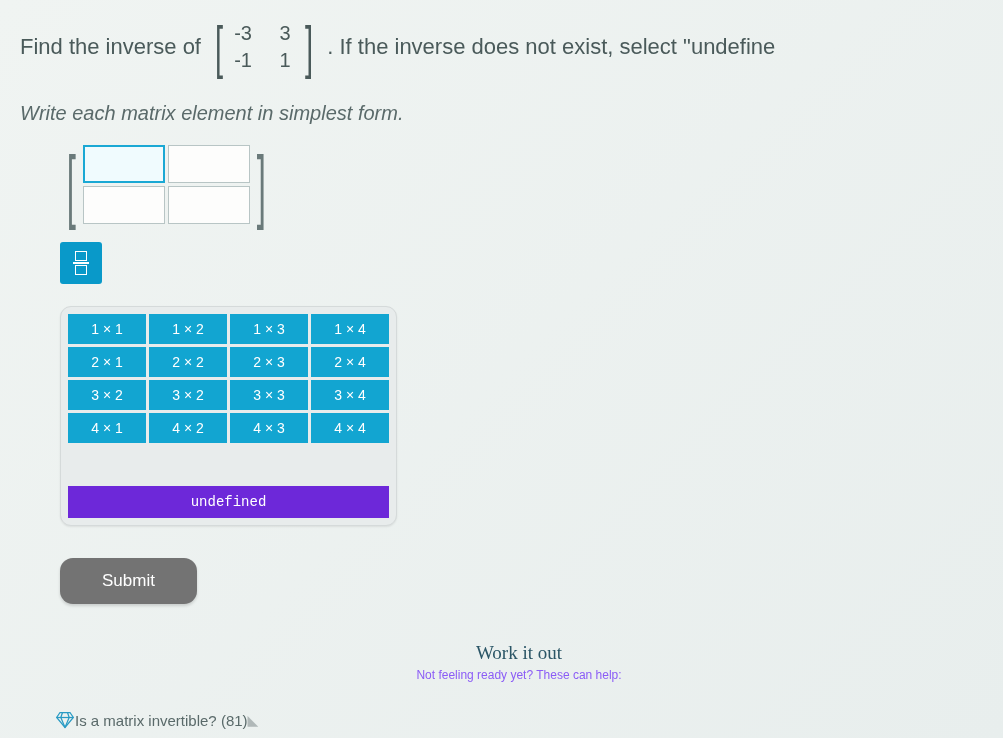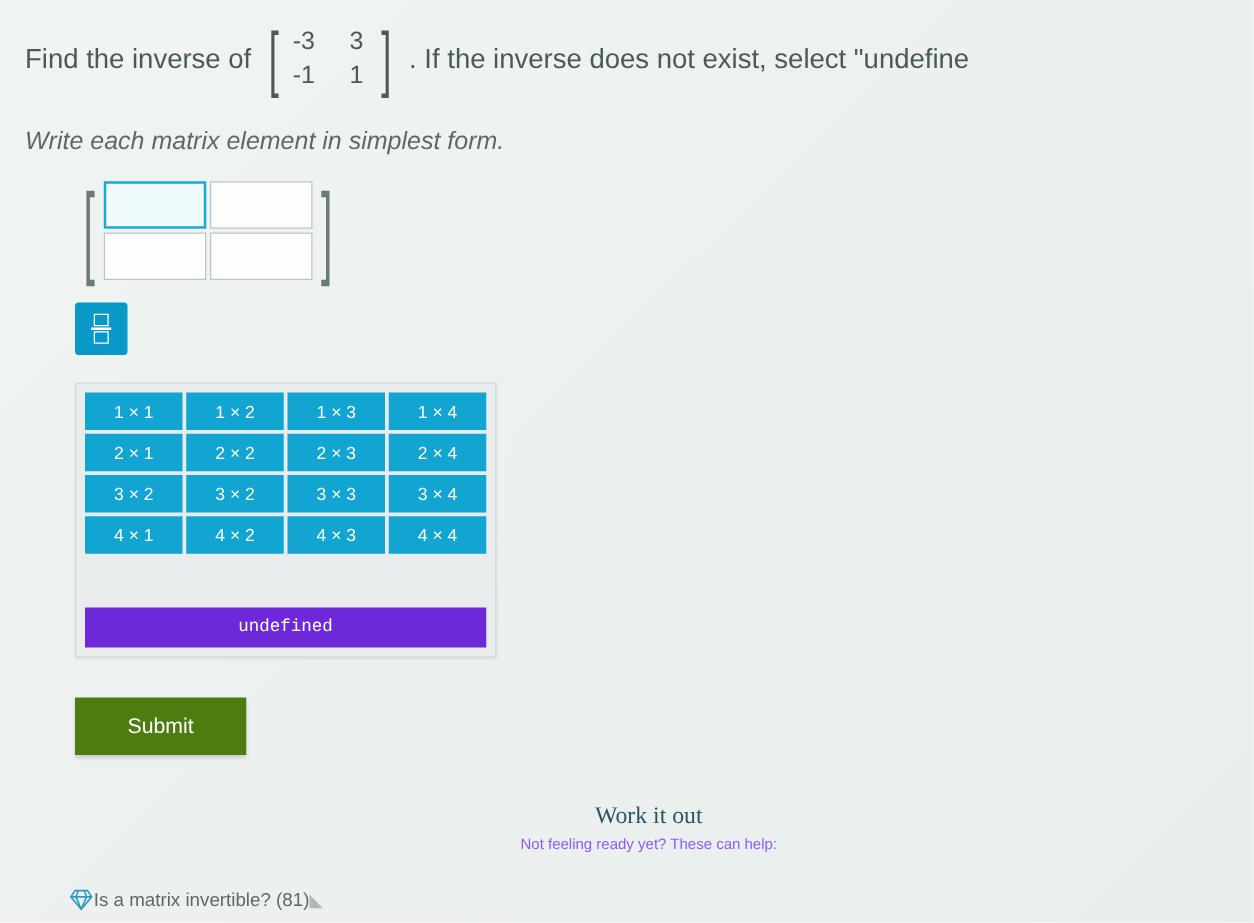--- a/index.html
+++ b/index.html
@@ -111,21 +111,21 @@
     }
     .frac-line {
       width: 16px;
       height: 1.5px;
       background: #fff;
       margin: 1px 0;
     }
     .dims-panel {
       background: #e8ecec;
       border: 1px solid #d5dada;
-      border-radius: 1px;
+      border-radius: 11px;
       padding: 7px;
       display: inline-block;
       box-shadow: 0 1px 2px rgba(0,0,0,0.08);
     }
     .dims-grid {
       display: grid;
       grid-template-columns: repeat(4, 78px);
       gap: 3px;
       margin-bottom: 3px;
     }
@@ -144,26 +144,26 @@
       color: #fff;
       border: none;
       font-size: 14px;
       padding: 8px 0;
       cursor: pointer;
       font-family: Liberation Mono, monospace;
       margin-top: 40px;
     }
     .submit-btn {
       margin-top: 32px;
-      background: #4d7c0f;
+      background: #737373;
       color: #fff;
       border: none;
       font-size: 17px;
       padding: 13px 42px;
-      border-radius: 0;
+      border-radius: 13px;
       cursor: pointer;
       font-family: inherit;
       box-shadow: 0 2px 3px rgba(0,0,0,0.15);
     }
     .footer-area {
       position: absolute;
       bottom: 0;
       left: 35px;
       right: 0;
       text-align: center;

